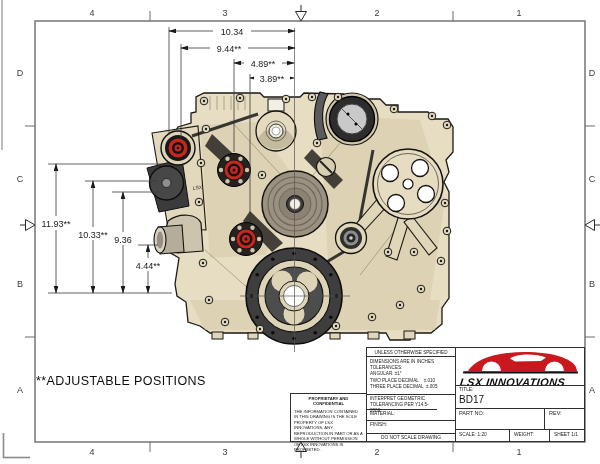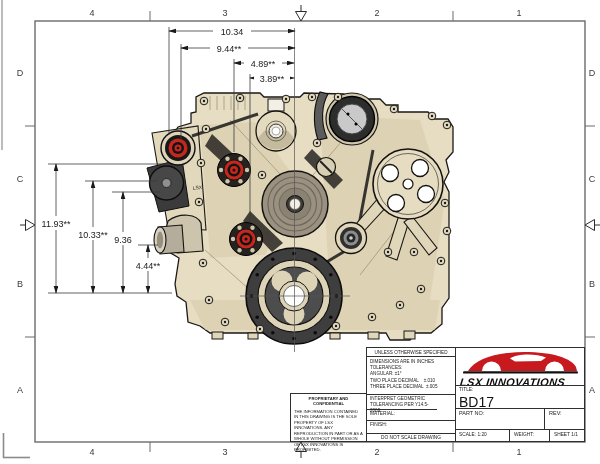--- a/index.html
+++ b/index.html
@@ -13,21 +13,21 @@
   .tb-cell{position:absolute;box-sizing:border-box;}
   .bb{border-bottom:1px solid #2f2f2f;}
   .br{border-right:1px solid #2f2f2f;}
   .t45{font-size:4.6px;line-height:1.35;color:#1c1c1c;}
   .t42{font-size:4.2px;line-height:1.3;color:#1c1c1c;}
   .lbl{font-size:4.8px;color:#1c1c1c;}
   .pre{white-space:pre;}
   .center{text-align:center;}
   #logo-text{font-size:11px;font-weight:bold;font-style:italic;letter-spacing:.4px;
              transform:skewX(-6deg);color:#0d0d0d;white-space:nowrap;}
-  #bd17{font-size:14px;color:#111;}
+  #bd17{font-size:10px;color:#111;}
   #adj-note{position:absolute;left:36px;top:374px;font-size:12.5px;letter-spacing:.4px;color:#0d0d0d;}
 </style>
 </head>
 <body>
 
 <div id="sheet">
 
 <svg width="600" height="464" viewBox="0 0 600 464">
   <defs>
     <marker id="ah" orient="auto-start-reverse" markerWidth="10" markerHeight="8" refX="9" refY="3" markerUnits="strokeWidth">
@@ -351,20 +351,21 @@
     <rect x="73" y="228" width="40" height="12" fill="#fff"></rect>
     <text class="dimtxt" x="93" y="237.5">10.33**</text>
     <rect x="109" y="233" width="28" height="12" fill="#fff"></rect>
     <text class="dimtxt" x="123" y="242.5">9.36</text>
     <rect x="129" y="259" width="38" height="12" fill="#fff"></rect>
     <text class="dimtxt" x="148" y="268.5">4.44**</text>
   </g>
 </svg>
 
 
+<div id="adj-note">**ADJUSTABLE POSITIONS</div>
 
 
 <div>
 
   <div class="tb" style="left:290px;top:393px;width:77px;height:49px;padding:2px 3px;">
     <div class="t42 center" style="font-weight:bold;">PROPRIETARY AND CONFIDENTIAL</div>
     <div class="t42" style="margin-top:2px;">THE INFORMATION CONTAINED IN THIS DRAWING IS THE SOLE PROPERTY OF LSX INNOVATIONS. ANY REPRODUCTION IN PART OR AS A WHOLE WITHOUT PERMISSION OF LSX INNOVATIONS IS PROHIBITED.</div>
   </div>
 
   <div class="tb" style="left:366px;top:347px;width:90px;height:95px;">

